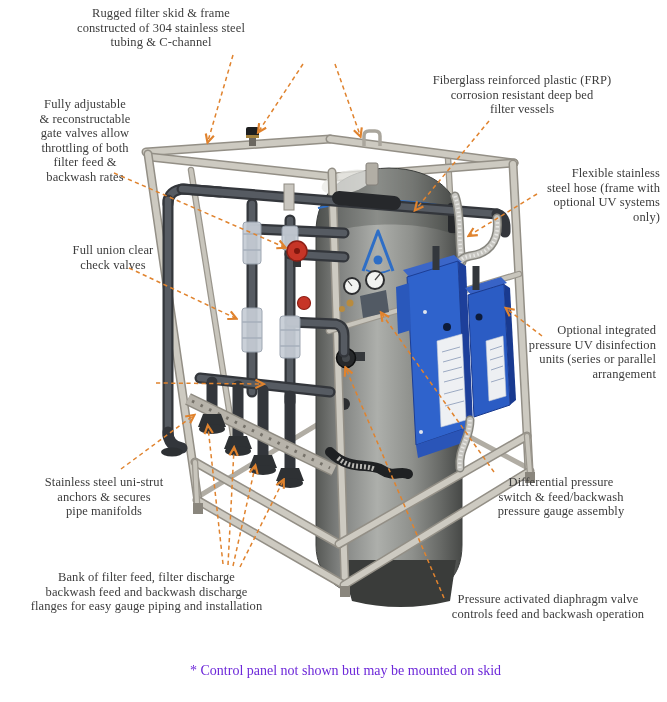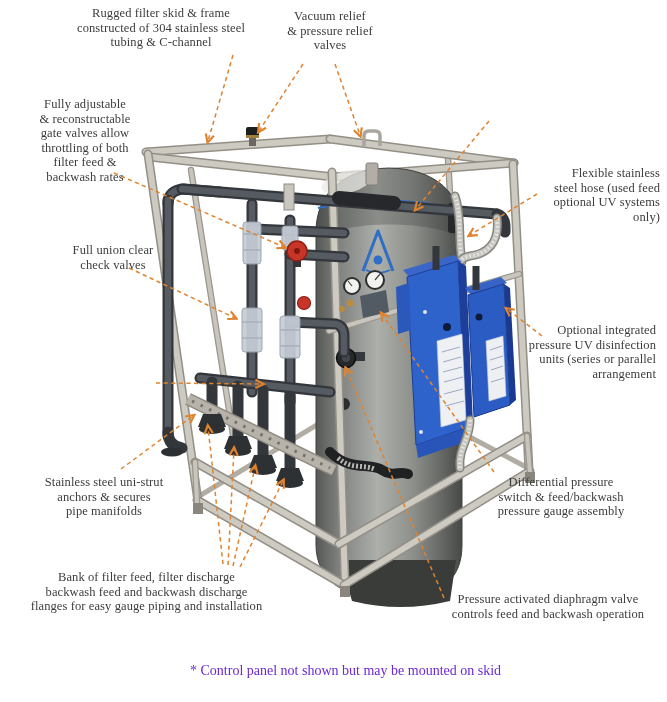--- a/index.html
+++ b/index.html
@@ -276,31 +276,31 @@
       <path d="M223,564 L208,427" marker-end="url(#ah)"></path>
       <path d="M228,565 L234,449" marker-end="url(#ah)"></path>
       <path d="M233,566 L255,467" marker-end="url(#ah)"></path>
       <path d="M240,567 L283,481" marker-end="url(#ah)"></path>
     </g>
   </svg>
 
   <div class="callout al" style="left:46px;top:6px;width:230px">Rugged filter skid &amp; frame
 constructed of 304 stainless steel
 tubing &amp; C-channel</div>
-  <div class="callout ac" style="left:276px;top:9px;width:108px">Vacuum relief
-&amp; pressure relief
-valves</div>
+  <div class="callout ac" style="left:424px;top:73px;width:196px">Fiberglass reinforced plastic (FRP)
+corrosion resistant deep bed
+filter vessels</div>
   <div class="callout al" style="left:20px;top:97px;width:130px">Fully adjustable
 &amp; reconstructable
 gate valves allow
 throttling of both
 filter feed &amp;
 backwash rates</div>
   <div class="callout ar" style="left:512px;top:166px;width:148px">Flexible stainless
-steel hose (used feed
+steel hose (frame with
 optional UV systems
 only)</div>
   <div class="callout al" style="left:48px;top:243px;width:130px">Full union clear
 check valves</div>
   <div class="callout ar" style="left:506px;top:323px;width:150px">Optional integrated
 pressure UV disinfection
 units (series or parallel
 arrangement</div>
   <div class="callout al" style="left:24px;top:475px;width:160px">Stainless steel uni-strut
 anchors &amp; secures

